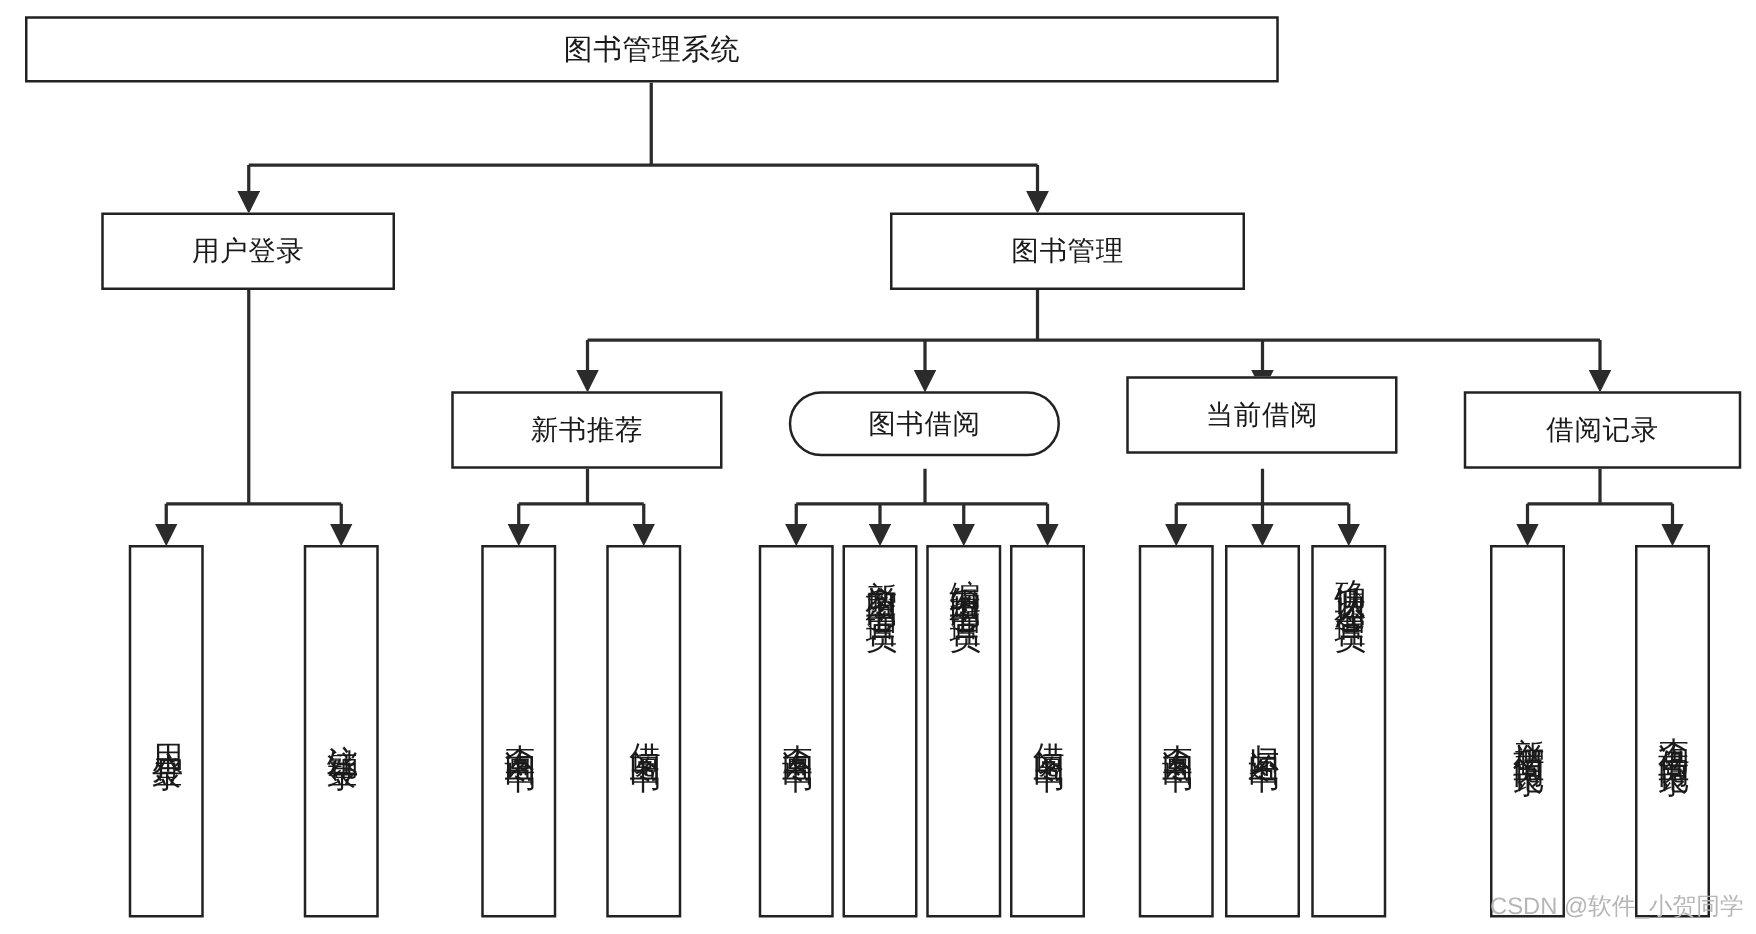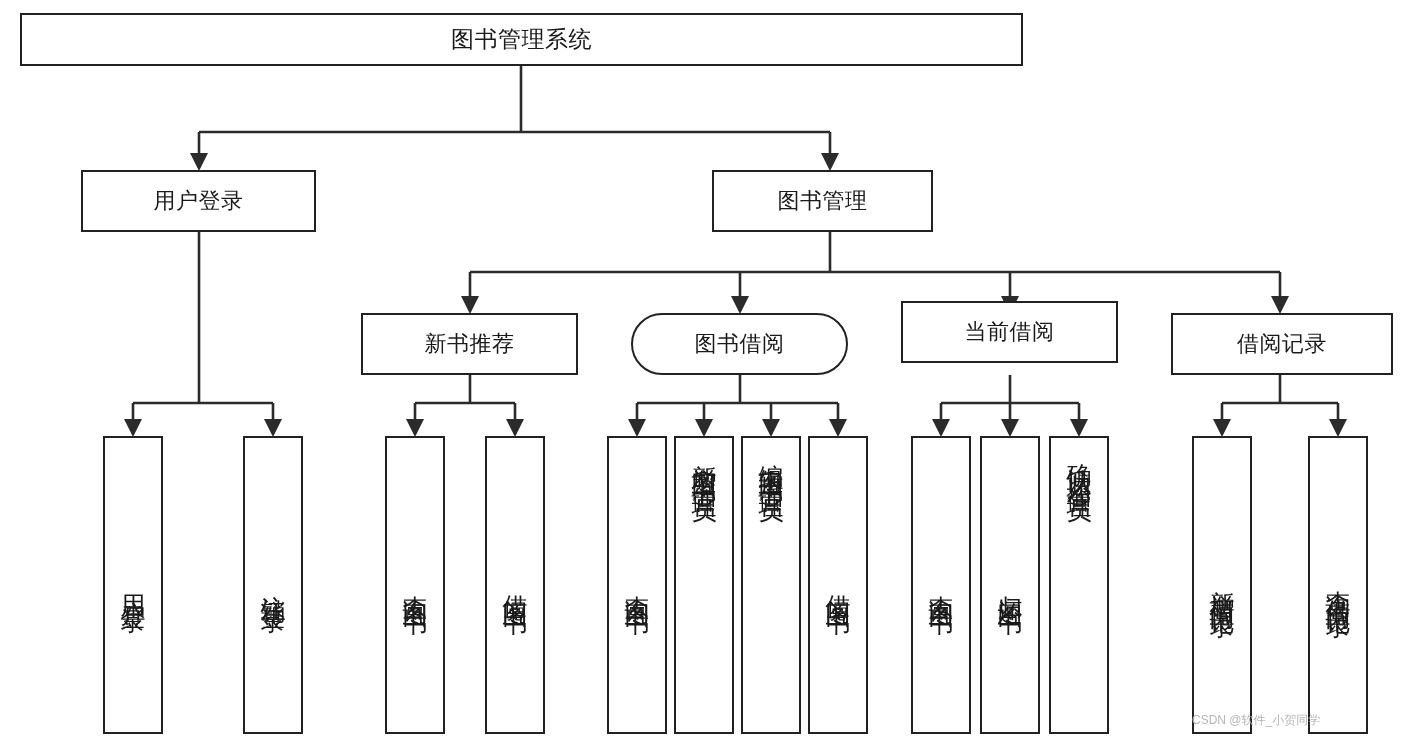--- a/index.html
+++ b/index.html
@@ -65,21 +65,21 @@
     left: 0;
     top: 0;
     width: 1405px;
     height: 747px;
     pointer-events: none;
   }
   .watermark {
     position: absolute;
     left: 1192px;
     top: 712px;
-    font-size: 12px;
+    font-size: 19px;
     color: #b6b6b6;
     white-space: nowrap;
     font-family: "Liberation Sans", "DejaVu Sans", sans-serif;
   }
 </style>
 </head>
 <body>
 
 <div id="diagram-root">
 
@@ -133,28 +133,28 @@
     </g>
   </svg>
 
   <div class="node-box node-h node-root" style="left:20px; top:13px; width:1003px; height:53px;">
     <span class="node-label">图书管理系统</span>
   </div>
 
   <div class="node-box node-h" style="left:81px; top:170px; width:235px; height:62px;">
     <span class="node-label">用户登录</span>
   </div>
-  <div class="node-box node-h" style="left:712px; top:170px; width:221px; height:62px;">
+  <div class="node-box node-h" style="left:712px; top:170px; width:284px; height:62px;">
     <span class="node-label">图书管理</span>
   </div>
 
   <div class="node-box node-h" style="left:361px; top:313px; width:217px; height:62px;">
     <span class="node-label">新书推荐</span>
   </div>
-  <div class="node-box node-h" style="left:631px; top:313px; width:217px; height:62px;border-radius:31px;">
+  <div class="node-box node-h" style="left:631px; top:313px; width:217px; height:52px;border-radius:31px;">
     <span class="node-label">图书借阅</span>
   </div>
   <div class="node-box node-h" style="left:901px; top:301px; width:217px; height:62px;">
     <span class="node-label">当前借阅</span>
   </div>
   <div class="node-box node-h" style="left:1171px; top:313px; width:222px; height:62px;">
     <span class="node-label">借阅记录</span>
   </div>
 
   <div class="node-box node-v center-v" style="left:103px; top:436px; width:60px; height:298px;">

